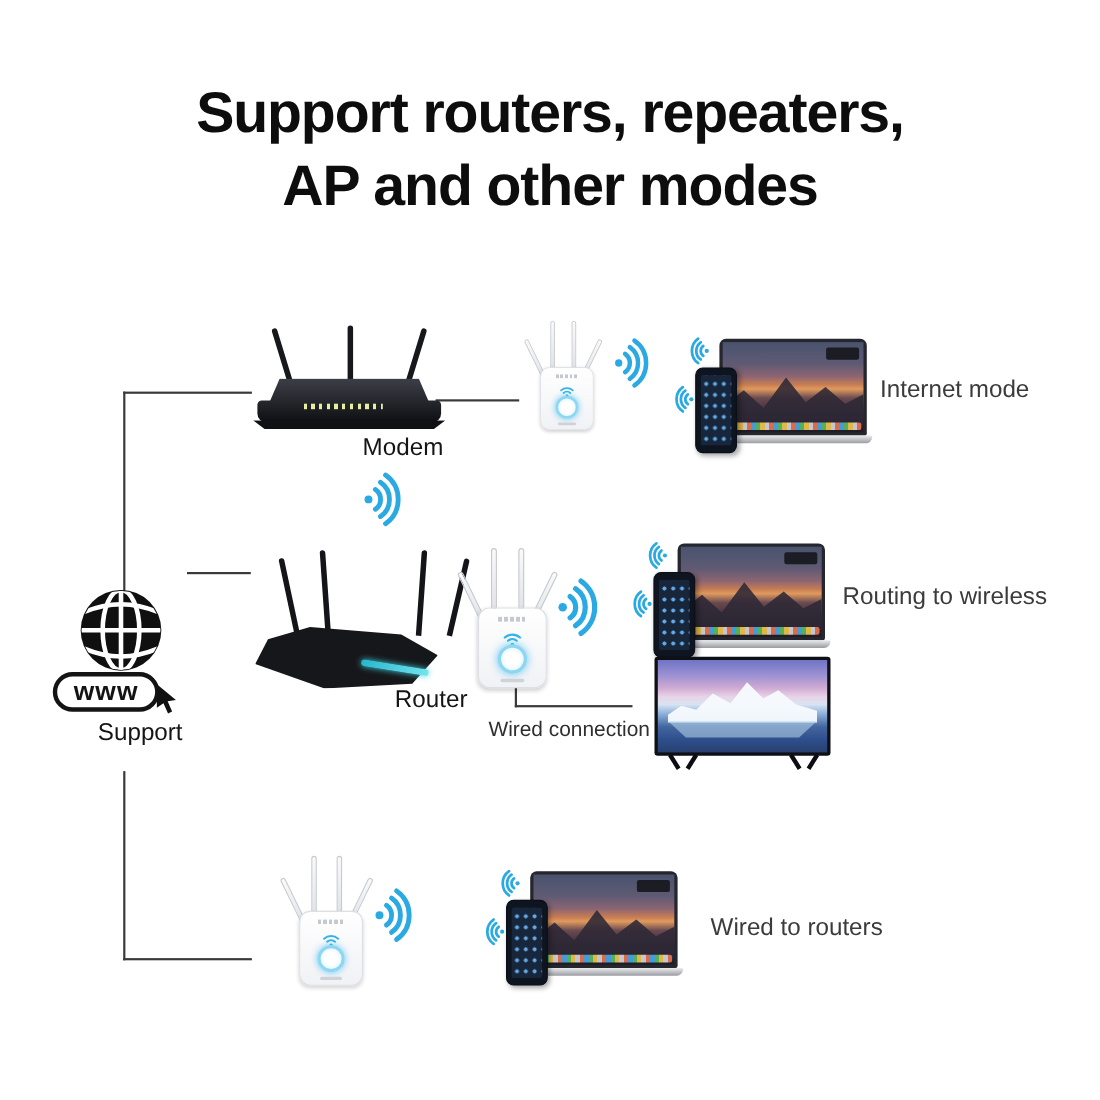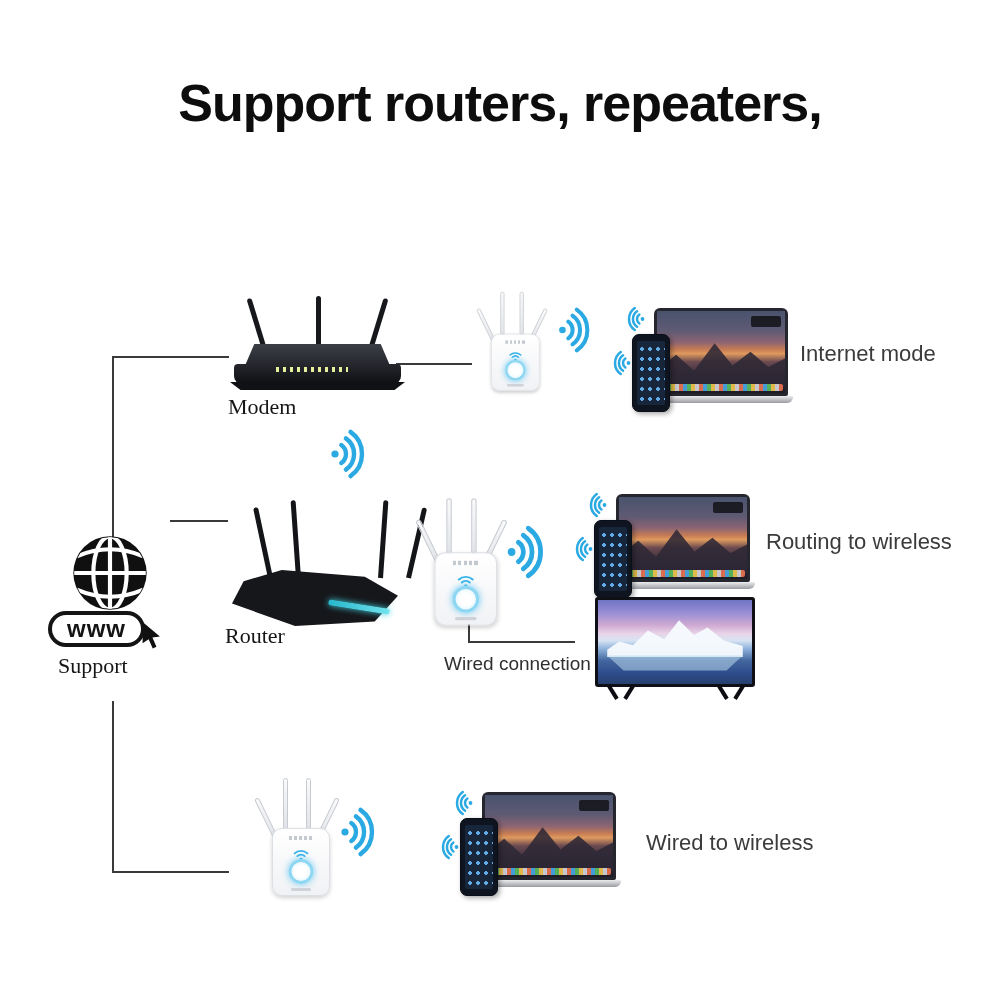--- a/index.html
+++ b/index.html
@@ -2,21 +2,21 @@
 <html><head>
 <meta charset="utf-8">
 <style>
   html,body{margin:0;padding:0;background:#ffffff;}
   #canvas{position:relative;width:1000px;height:1000px;background:#ffffff;overflow:hidden;
           font-family:"Liberation Sans", sans-serif;}
 
   
   .title{position:absolute;left:0;top:70px;width:1000px;text-align:center;
          font-size:52px;font-weight:bold;color:#0d0d0d;line-height:66px;letter-spacing:-1px;}
-  .node-label{position:absolute;text-align:left;font-size:22px;color:#151515;font-family:Liberation Serif, serif;}
+  .node-label{position:absolute;text-align:right;font-size:22px;color:#151515;}
   .mode-label{position:absolute;font-size:22px;color:#3b3b3b;white-space:nowrap;}
   .small-label{position:absolute;font-size:19px;color:#2f2f2f;white-space:nowrap;}
 
   
   .line{position:absolute;background:#3a3a3a;}
 
   
   .www-pill{position:absolute;left:48px;top:611px;width:97px;height:36px;border:4px solid #141414;
             border-radius:20px;box-sizing:border-box;display:flex;align-items:center;justify-content:center;
             font-size:24px;font-weight:bold;color:#141414;letter-spacing:1px;background:#fff;}
@@ -111,20 +111,21 @@
                 background:linear-gradient(90deg,#28b6cc,#72e4ee);transform:rotate(9deg);
                 box-shadow:0 0 6px #3fd0de;}
 </style>
 </head>
 <body>
 
 <div id="canvas">
 
   <div class="title">
     <div>Support routers, repeaters,</div>
+    <div>AP and other modes</div>
   </div>
 
   <div class="line" style="left:112px;top:356px;width:2px;height:185px;"></div>
   <div class="line" style="left:112px;top:356px;width:117px;height:2px;"></div>
   <div class="line" style="left:396px;top:363px;width:76px;height:2px;"></div>
   <div class="line" style="left:170px;top:520px;width:58px;height:2px;"></div>
   <div class="line" style="left:112px;top:701px;width:2px;height:172px;"></div>
   <div class="line" style="left:112px;top:871px;width:117px;height:2px;"></div>
   <div class="line" style="left:468px;top:598px;width:2px;height:45px;"></div>
   <div class="line" style="left:468px;top:641px;width:107px;height:2px;"></div>
@@ -382,15 +383,15 @@
       <svg viewBox="0 0 52 52">
           <g stroke="#2BA9E2" stroke-width="5" fill="none" stroke-linecap="round">
         <path d="M13.3 17 A 11 11 0 0 1 13.3 35"></path>
             <path d="M17.9 10.4 A 19 19 0 0 1 17.9 41.6"></path>
         <path d="M22.5 3.9 A 27 27 0 0 1 22.5 48.1"></path>
           </g>
           <circle cx="7" cy="26" r="3.8" fill="#2BA9E2"></circle>
         </svg>
     </div>
   </div>
-  <div class="mode-label" style="left:646px;top:830px;">Wired to wireless</div>
+  <div class="mode-label" style="left:646px;top:830px;">Wired to routers</div>
 
 </div>
 
 </body></html>

